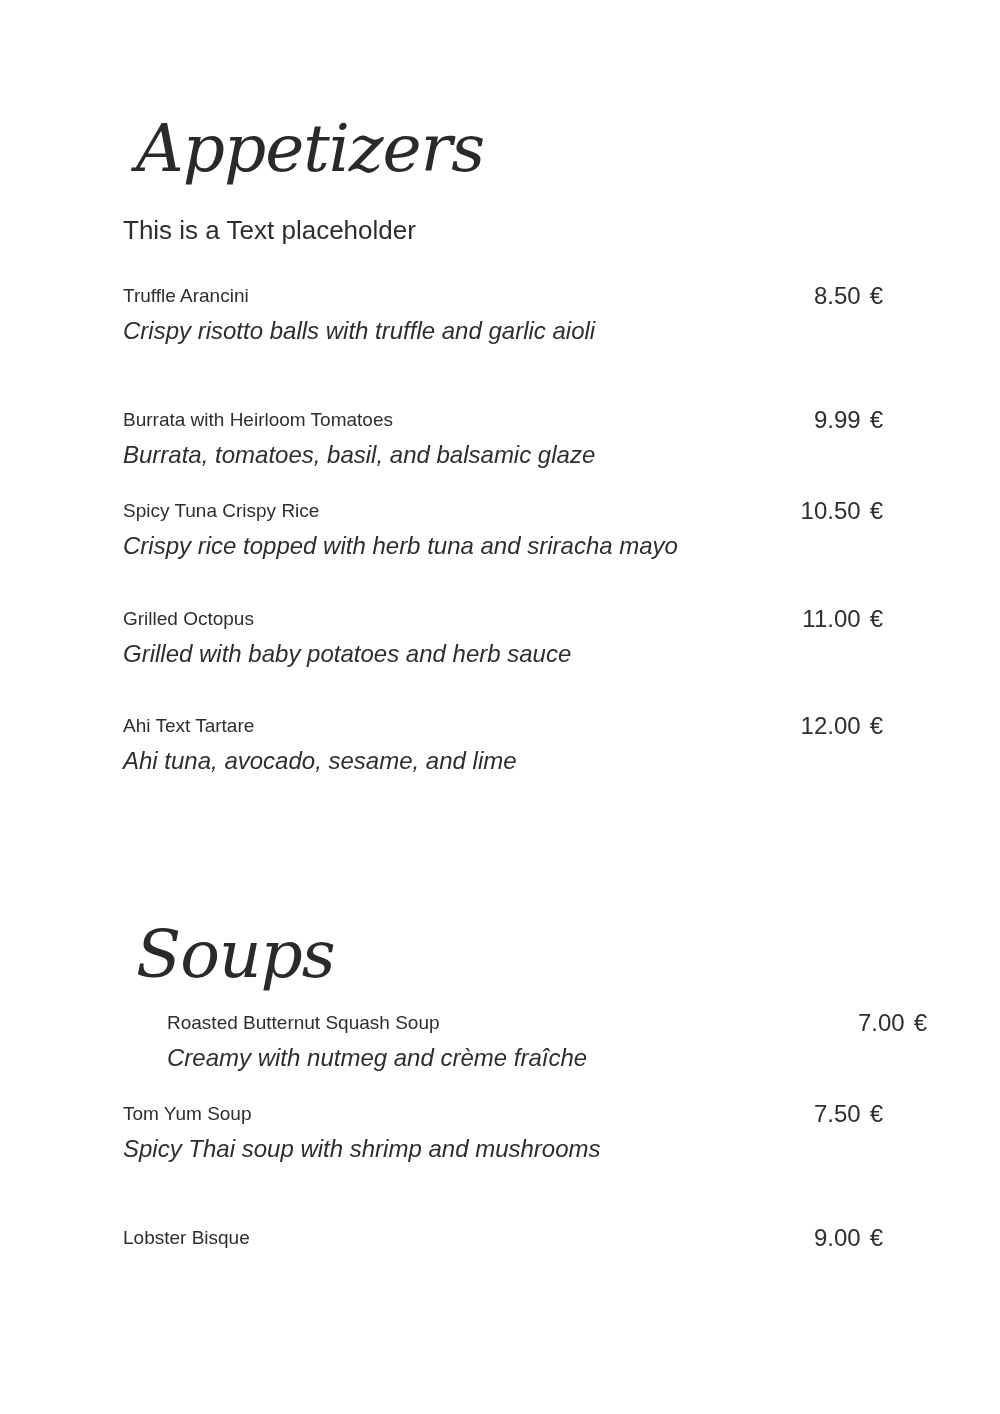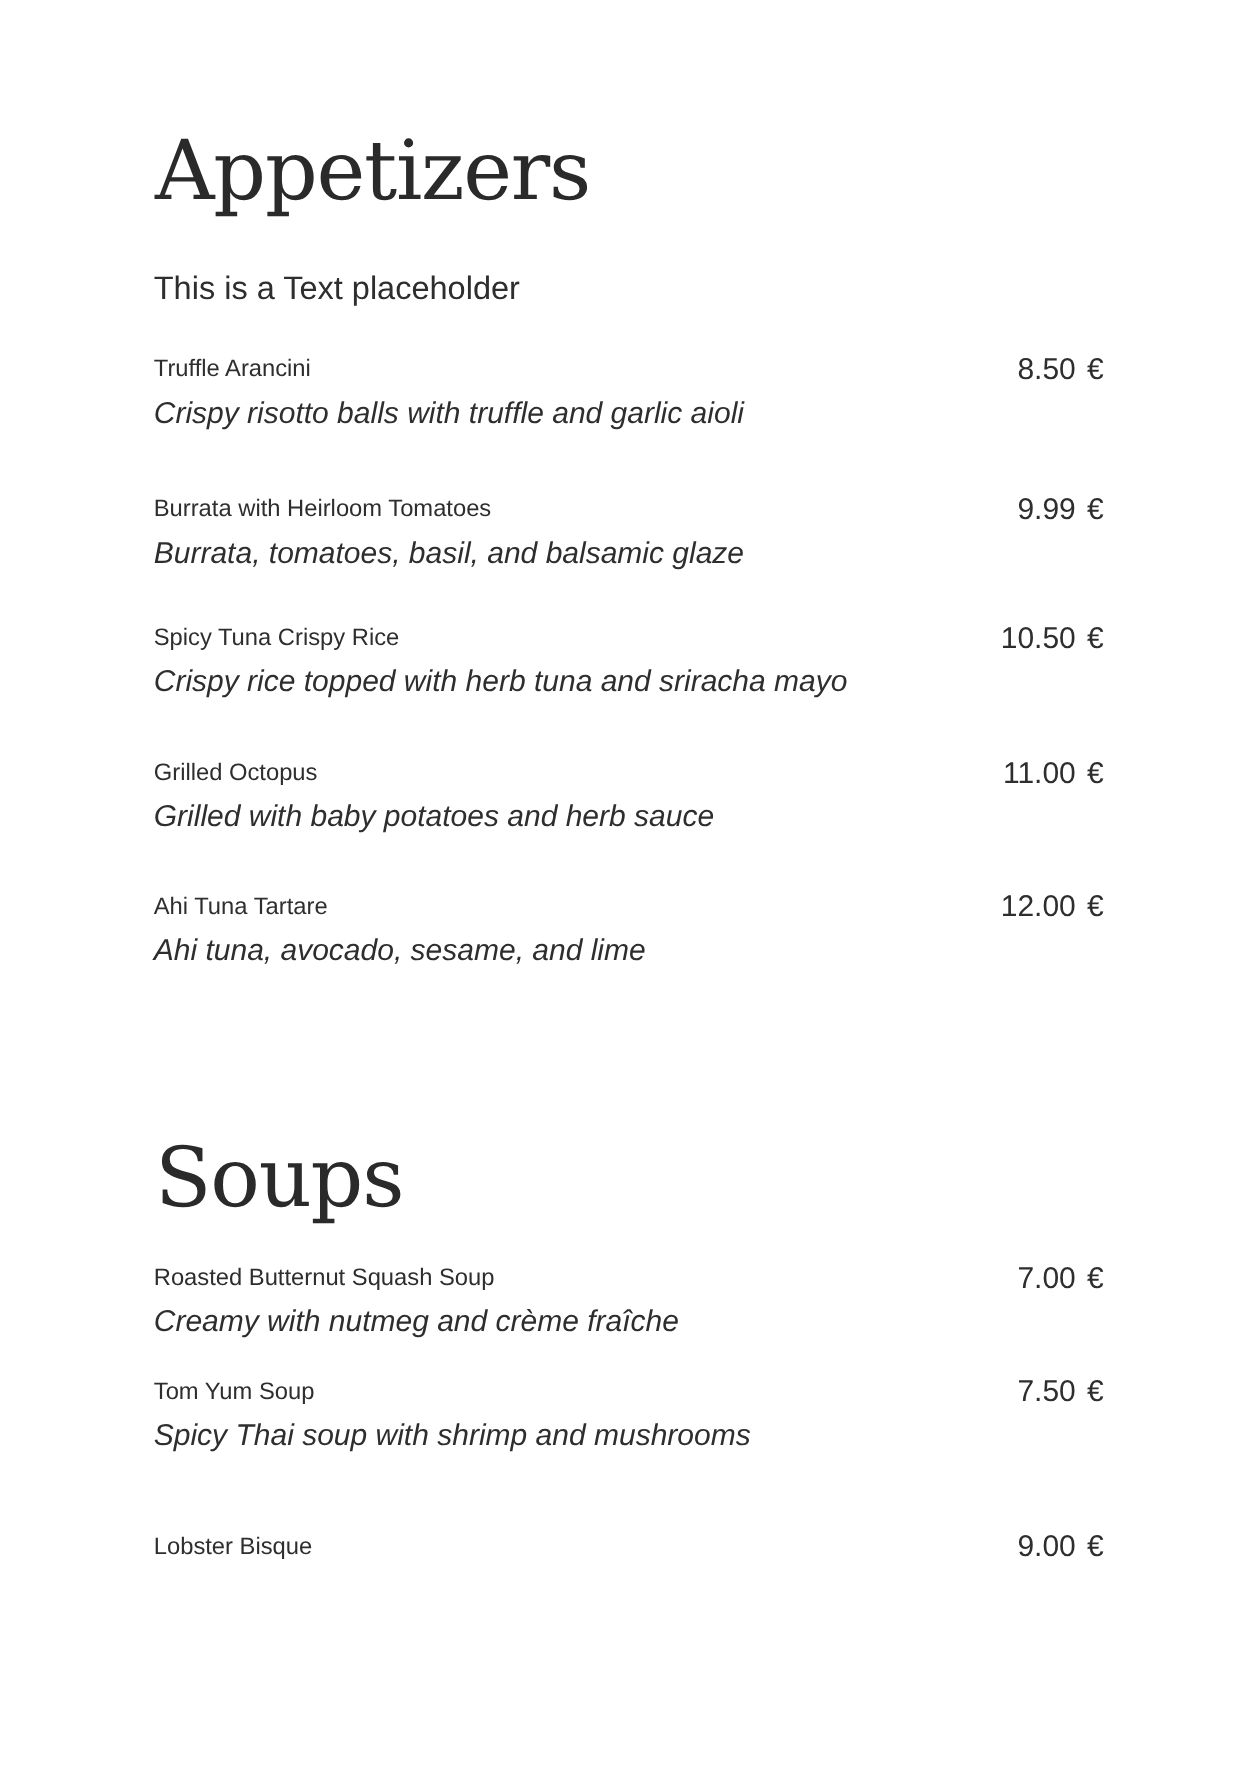--- a/index.html
+++ b/index.html
@@ -18,25 +18,26 @@
     .page {
       position: absolute;
       left: 0; top: 0;
       width: 1000px;
       height: 1414px;
     }
     .section-title {
       position: absolute;
       left: 120px;
       font-family: "DejaVu Serif", serif;
+      font-style: italic;
       font-size: 66px;
       line-height: 1;
       color: #2a2a2a;
       letter-spacing: -1px;
-      margin: 4px;
+      margin: 16px;
       font-weight: normal;
     }
     .intro {
       position: absolute;
       left: 123px;
       font-size: 26px;
       line-height: 24px;
       color: #2e2e2e;
     }
     .item {
@@ -83,47 +84,47 @@
 
   <h1 class="section-title" style="top:100px;">Appetizers</h1>
   <div class="intro" style="top:218px;">This is a Text placeholder</div>
 
   <div class="item" style="top:284px;">
     <span class="item-name">Truffle Arancini</span>
     <span class="item-price"><span>8.50</span><span class="price-currency">€</span></span>
     <span class="item-desc">Crispy risotto balls with truffle and garlic aioli</span>
   </div>
 
-  <div class="item" style="top:396px;">
+  <div class="item" style="top:408px;">
     <span class="item-name">Burrata with Heirloom Tomatoes</span>
     <span class="item-price"><span>9.99</span><span class="price-currency">€</span></span>
     <span class="item-desc">Burrata, tomatoes, basil, and balsamic glaze</span>
   </div>
 
   <div class="item" style="top:499px;">
     <span class="item-name">Spicy Tuna Crispy Rice</span>
     <span class="item-price"><span>10.50</span><span class="price-currency">€</span></span>
     <span class="item-desc">Crispy rice topped with herb tuna and sriracha mayo</span>
   </div>
 
   <div class="item" style="top:607px;">
     <span class="item-name">Grilled Octopus</span>
     <span class="item-price"><span>11.00</span><span class="price-currency">€</span></span>
     <span class="item-desc">Grilled with baby potatoes and herb sauce</span>
   </div>
 
   <div class="item" style="top:714px;">
-    <span class="item-name">Ahi Tuna Tartare</span>
+    <span class="item-name">Ahi Text Tartare</span>
     <span class="item-price"><span>12.00</span><span class="price-currency">€</span></span>
     <span class="item-desc">Ahi tuna, avocado, sesame, and lime</span>
   </div>
 
   <h1 class="section-title" style="top:906px;">Soups</h1>
 
-  <div class="item" style="top:1011px;">
+  <div class="item" style="top:1011px;margin-left:44px;">
     <span class="item-name">Roasted Butternut Squash Soup</span>
     <span class="item-price"><span>7.00</span><span class="price-currency">€</span></span>
     <span class="item-desc">Creamy with nutmeg and crème fraîche</span>
   </div>
 
   <div class="item" style="top:1102px;">
     <span class="item-name">Tom Yum Soup</span>
     <span class="item-price"><span>7.50</span><span class="price-currency">€</span></span>
     <span class="item-desc">Spicy Thai soup with shrimp and mushrooms</span>
   </div>

